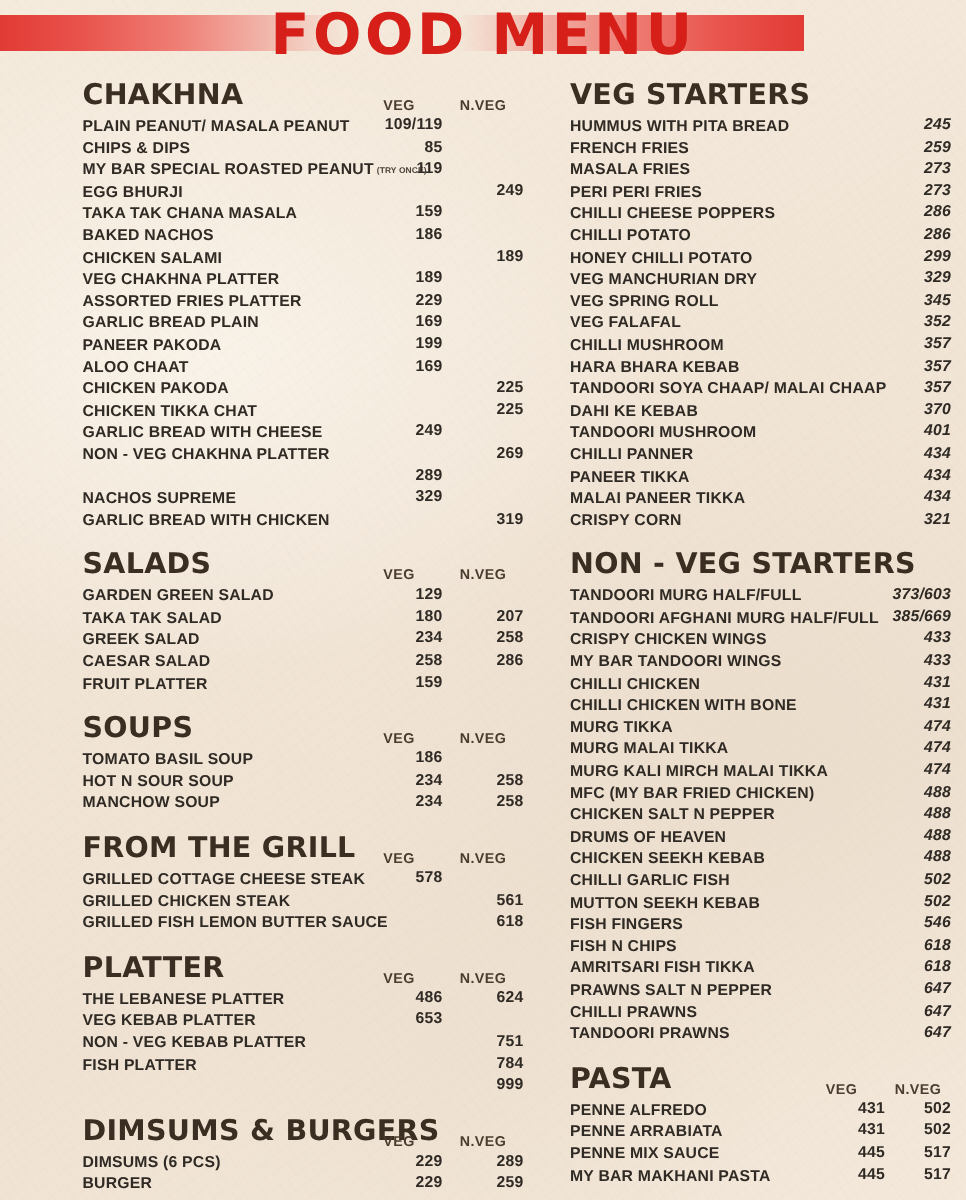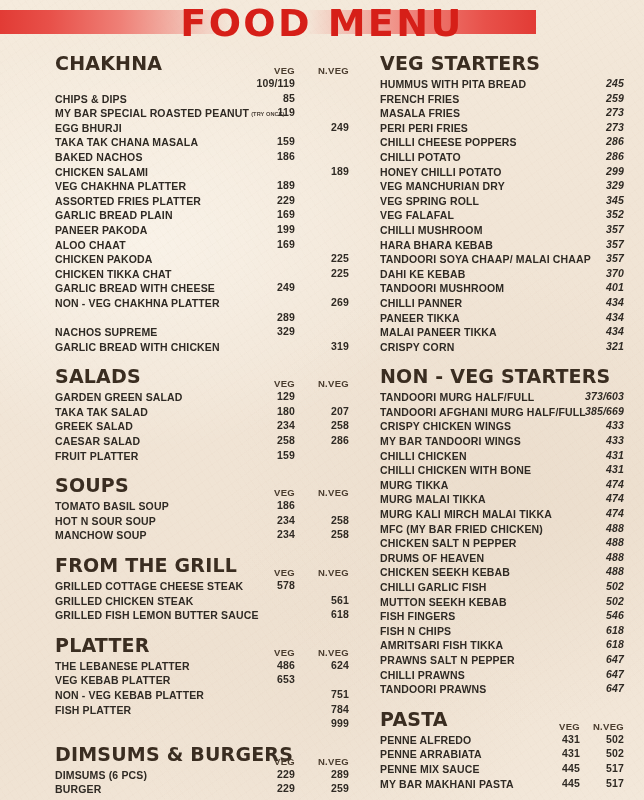--- a/index.html
+++ b/index.html
@@ -72,21 +72,21 @@
   
   #content {
     position: absolute;
     top: 52px; left: 0;
     width: 644px;
     height: 748px;
     display: flex;
   }
   .column { position: relative; }
   #col-left  { width: 335px; padding-left: 19px; padding-right: 5px; }
-  #col-right { width: 309px; padding-left: 9px;  padding-right: 20px; }
+  #col-right { width: 309px; padding-left: 9px;  padding-right: 10px; }
 
   
   .section { position: relative; margin-bottom: 12px; margin-left: 36px; }
   .section-head {
     position: relative;
     height: 22px;
   }
   .section-title {
     font-size: 19px;
     font-weight: 700;
@@ -96,21 +96,21 @@
     line-height: 22px;
     white-space: nowrap;
   }
   .colhead {
     position: absolute;
     bottom: -2px;
     font-size: 9.5px;
     font-weight: 700;
     letter-spacing: 0.3px;
     color: #4a3c2e;
-    text-align: right;
+    text-align: center;
     white-space: nowrap;
   }
   
   #col-left  .ch-veg  { right: 35px; width: 58px; }
   #col-left  .ch-nveg { right: -19px; width: 54px; }
   
   #col-right .ch-veg  { right: 44px; width: 58px; }
   #col-right .ch-nveg { right: 0px;  width: 44px; }
 
   .rows { margin-top: 2px; }
@@ -166,21 +166,21 @@
 
 <div id="content">
   <div class="column" id="col-left">
       <div class="section">
         <div class="section-head">
           <div class="section-title">CHAKHNA</div>
           <div class="colhead ch-veg">VEG</div>
           <div class="colhead ch-nveg">N.VEG</div>
         </div>
         <div class="rows">
-          <div class="row"><span class="price p-veg">109/119</span></div>
+          <div class="row"><span class="item">PLAIN PEANUT/ MASALA PEANUT</span><span class="price p-veg">109/119</span></div>
           <div class="row"><span class="item">CHIPS &amp; DIPS</span><span class="price p-veg">85</span></div>
           <div class="row"><span class="item">MY BAR SPECIAL ROASTED PEANUT</span><span class="note">(TRY ONCE)</span><span class="price p-veg">119</span></div>
           <div class="row"><span class="item">EGG BHURJI</span><span class="price p-nveg">249</span></div>
           <div class="row"><span class="item">TAKA TAK CHANA MASALA</span><span class="price p-veg">159</span></div>
           <div class="row"><span class="item">BAKED NACHOS</span><span class="price p-veg">186</span></div>
           <div class="row"><span class="item">CHICKEN SALAMI</span><span class="price p-nveg">189</span></div>
           <div class="row"><span class="item">VEG CHAKHNA PLATTER</span><span class="price p-veg">189</span></div>
           <div class="row"><span class="item">ASSORTED FRIES PLATTER</span><span class="price p-veg">229</span></div>
           <div class="row"><span class="item">GARLIC BREAD PLAIN</span><span class="price p-veg">169</span></div>
           <div class="row"><span class="item">PANEER PAKODA</span><span class="price p-veg">199</span></div>

